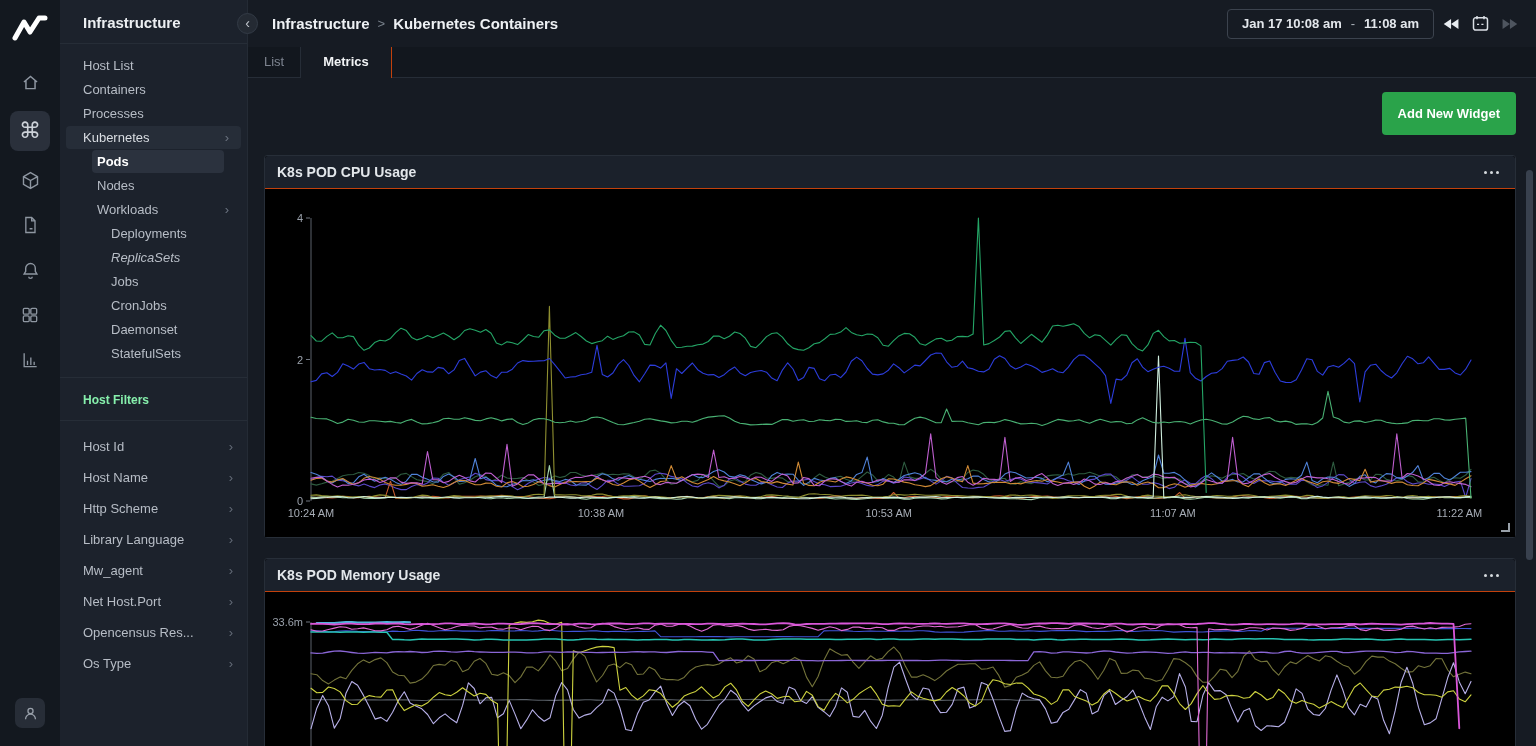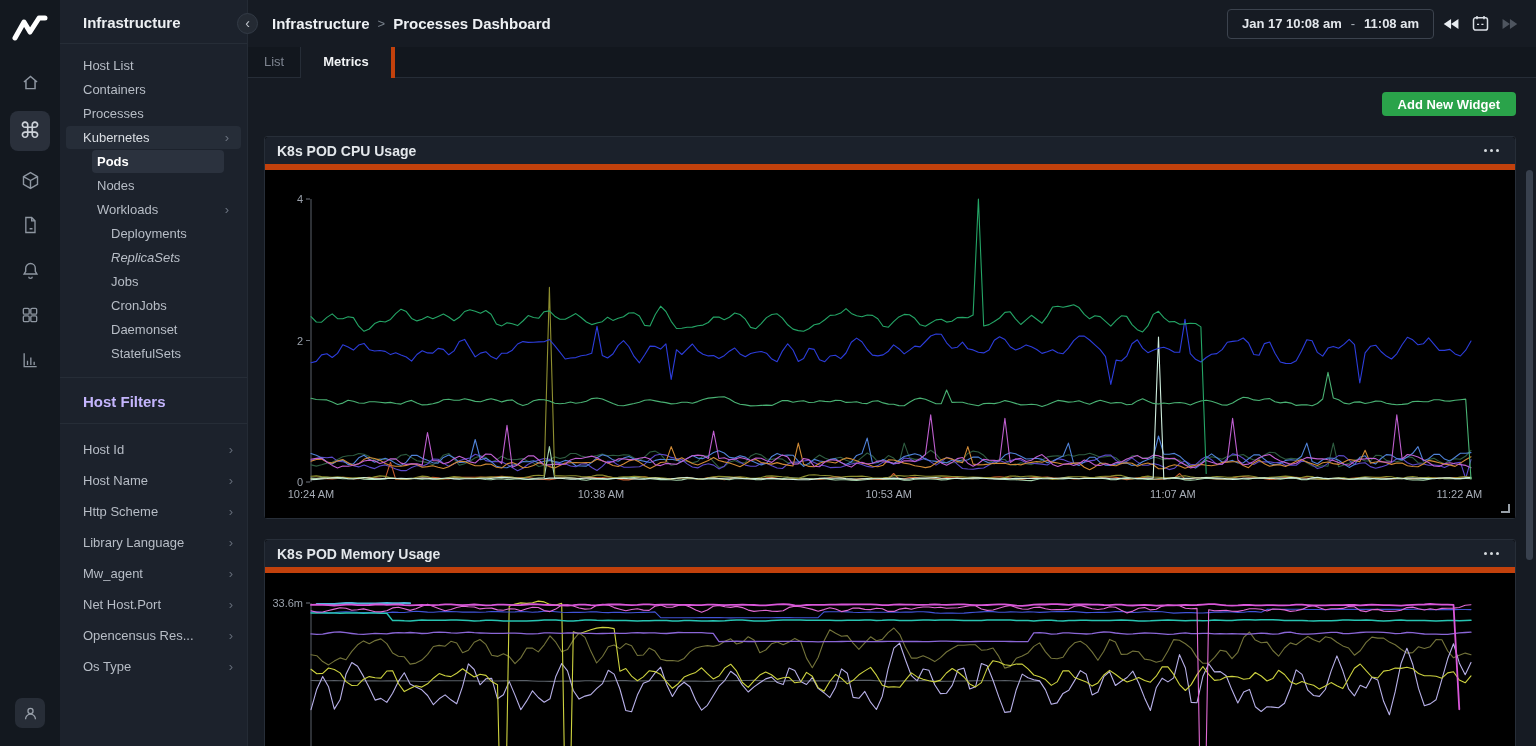--- a/index.html
+++ b/index.html
@@ -20,49 +20,49 @@
   
   .sidebar { position:absolute; left:60px; top:0; width:188px; height:746px; background:#1c222c; border-right:1px solid #242b35; z-index:4; }
   .side-title { padding:14px 0 12px 23px; font-size:15px; font-weight:bold; color:#eceff2; border-bottom:1px solid #262d37; }
   .side-list { padding-top:9px; }
   .side-item { margin:1px 6px; padding:4px 8px; border-radius:4px; font-size:13px; color:#b7bdc6; cursor:pointer; display:flex; align-items:center; }
   .side-item .lbl { flex:1; }
   .side-item .chev { color:#6b7380; font-size:13px; margin-right:4px; }
   .side-item.hl { background:#262d38; color:#d9dde2;gap:24px; }
   .side-item.sel { background:#2b323e; color:#ffffff; font-weight:bold; margin-left:32px; margin-right:23px; padding-left:5px; }
   .side-sep { border-top:1px solid #262d37; margin-top:12px; }
-  .filters-title { padding:15px 0 13px 23px; font-size:15px; font-weight:bold; color:#c4b5fd; border-bottom:1px solid #262d37; }
+  .filters-title { padding:15px 0 13px 23px; font-size:12px; font-weight:bold; color:#86efac; border-bottom:1px solid #262d37; }
   .filter-list { padding-top:10px; }
   .filter-item { padding:8px 14px 8px 23px; font-size:13px; color:#b7bdc6; display:flex; align-items:flex-start; cursor:pointer; }
   .filter-item .lbl { flex:1; }
   .filter-item .chev { color:#636b77; font-size:13px; }
 
   
   .main { position:absolute; left:248px; top:0; width:1288px; height:746px; }
   .topbar { position:relative; height:47px; display:flex; align-items:center; padding:0 16px 0 14px; }
   .back-btn { position:absolute; left:-11px; top:13px; width:21px; height:21px; border-radius:50%; background:#242a33; border:1px solid #333b46; color:#c3c8cf; font-size:14px; line-height:18px; text-align:center; cursor:pointer; z-index:6; }
   .crumbs { display:flex; align-items:center; gap:8px; margin-left:10px; }
   .crumb { font-size:15px; font-weight:bold; color:#eef1f4; }
   .crumb-sep { color:#78808b; font-size:13px; }
   .top-right { margin-left:auto; display:flex; align-items:center; gap:7px; }
   .date-pill { border:1px solid #3c434e; border-radius:4px; height:30px; display:flex; align-items:center; gap:9px; padding:0 14px; color:#e3e7ec; font-size:13px; font-weight:bold; cursor:pointer; }
   .date-pill .dsep { color:#aeb4bd; font-weight:normal; }
   .icon-btn { display:flex; align-items:center; cursor:pointer; }
 
   
   .tabstrip { height:31px; background:#12171e; border-bottom:1px solid #262d37; display:flex; }
   .tab { padding:0 16px; line-height:30px; font-size:13px; color:#7d8490; cursor:pointer; }
-  .tab.active { background:#161b23; border-left:1px solid #262d37; border-right:4px solid #c2410c; color:#f2f4f6; font-weight:bold; margin-bottom:-1px; padding:0 22px; }
+  .tab.active { background:#161b23; border-left:1px solid #262d37; border-right:1px solid #c2410c; color:#f2f4f6; font-weight:bold; margin-bottom:-1px; padding:0 22px; }
 
   
   .content { padding:14px 20px 0 16px; }
   .actions-row { display:flex; justify-content:flex-end; }
-  .btn-green { background:#2aa34a; color:#ffffff; font-size:13px; font-weight:bold; border:none; border-radius:4px; height:24px; padding:0 16px; cursor:pointer; }
+  .btn-green { background:#2aa34a; color:#ffffff; font-size:13px; font-weight:bold; border:none; border-radius:4px; height:43px; padding:0 16px; cursor:pointer; }
   .panel { margin-top:20px; border:1px solid #272e38; border-radius:3px; background:#000; }
-  .panel-header { height:33px; background:#1b212b; border-bottom:6px solid #c2410c; display:flex; align-items:center; padding:0 12px; border-radius:3px 3px 0 0; }
+  .panel-header { height:33px; background:#1b212b; border-bottom:1px solid #c2410c; display:flex; align-items:center; padding:0 12px; border-radius:3px 3px 0 0; }
   .panel-title { font-size:14px; font-weight:bold; color:#e3e7eb; }
   .panel-menu { margin-left:auto; display:flex; gap:3px; padding:6px 4px; cursor:pointer; }
   .panel-menu i { width:3px; height:3px; border-radius:50%; background:#d6dade; }
   .panel-body { position:relative; height:348px; background:#000; overflow:hidden; }
   .panel-body svg { display:block; }
   svg text { font-family:"Liberation Sans","DejaVu Sans",sans-serif; }
   .resize-corner { position:absolute; right:5px; bottom:5px; width:9px; height:9px; border-right:2px solid #98a0a8; border-bottom:2px solid #98a0a8; cursor:nwse-resize; }
 
   
   .scroll-thumb { position:absolute; right:3px; top:170px; width:7px; height:390px; border-radius:4px; background:#39414e; z-index:7; cursor:pointer; }
@@ -205,21 +205,21 @@
         </div>
       </div>
   </div>
 
   <div class="main">
     <div class="topbar">
       <div class="back-btn">‹</div>
       <div class="crumbs">
         <span class="crumb">Infrastructure</span>
         <span class="crumb-sep">&gt;</span>
-        <span class="crumb">Processes Dashboard</span>
+        <span class="crumb">Kubernetes Containers</span>
       </div>
       <div class="top-right">
         <div class="date-pill">
           <span>Jan 17 10:08 am</span>
           <span class="dsep">-</span>
           <span>11:08 am</span>
         </div>
         <div class="icon-btn">
           <svg width="22" height="18" viewBox="0 0 24 18">
               <polygon points="11,9 19,3.6 19,14.4" fill="#e8ecf1"></polygon>

